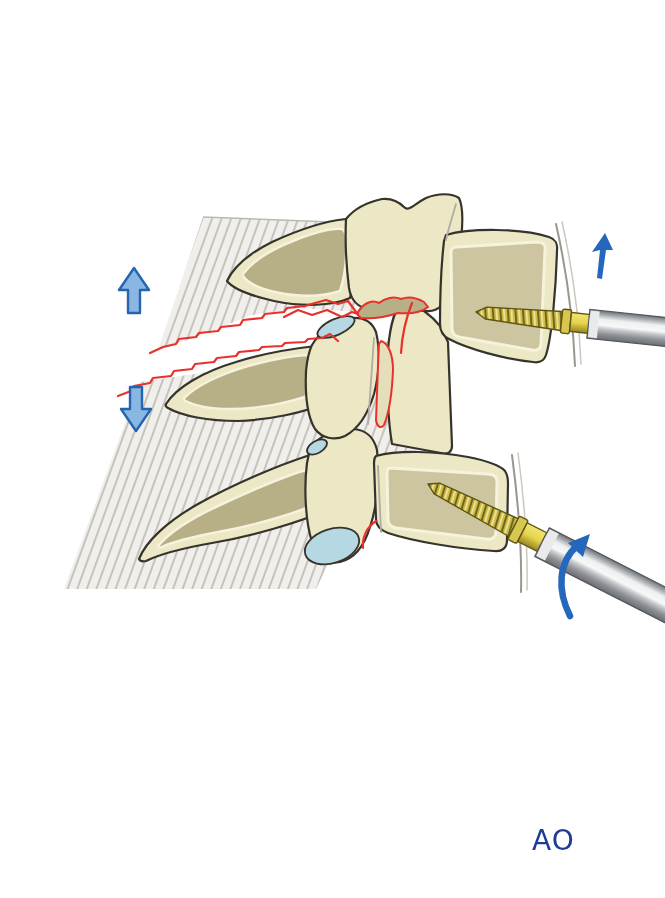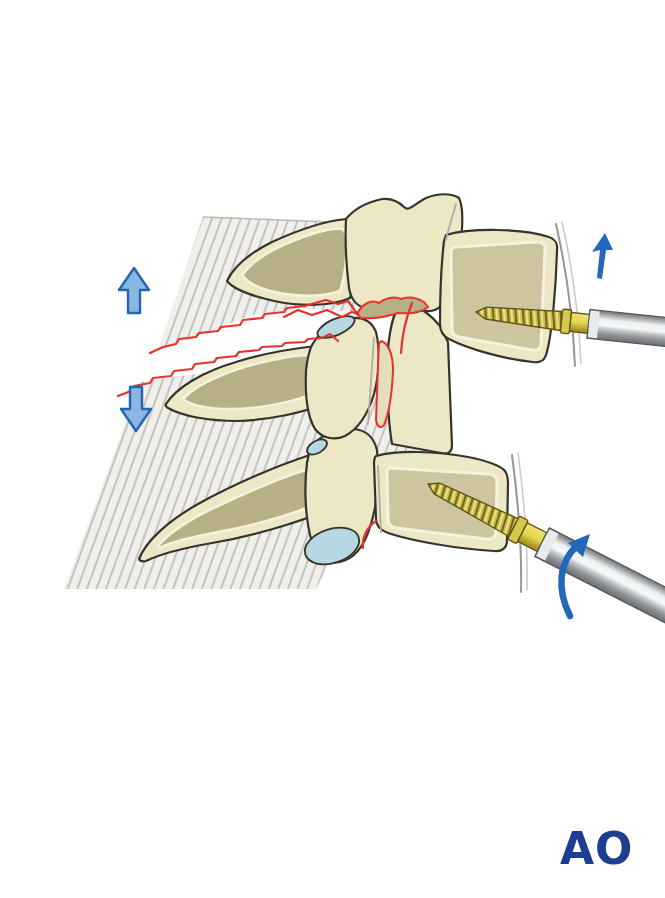--- a/index.html
+++ b/index.html
@@ -17,21 +17,21 @@
   .lig{fill:none;stroke:var(--ligament-gray);stroke-width:2;stroke-linecap:round;}
   .lig2{fill:none;stroke:#ccc8bf;stroke-width:1.5;stroke-linecap:round;}
   .gapline{fill:none;stroke:#b0aca3;stroke-width:1.8;stroke-linecap:round;}
   .muscle{fill:url(#hatch);}
   .muscle-edge{fill:none;stroke:#bcb8b0;stroke-width:1.4;}
   .arrow-outlined{fill:var(--arrow-fill);stroke:var(--arrow-stroke);stroke-width:2.4;stroke-linejoin:round;}
   .arrow-solid{fill:var(--arrow-solid);stroke:none;}
   .arrow-curve{fill:none;stroke:var(--arrow-solid);stroke-width:6.5;stroke-linecap:round;}
   .screw-core{stroke:#5f5614;stroke-width:1.4;stroke-linejoin:round;}
   .screw-metal{stroke:#55565a;stroke-width:1.2;}
-  #ao-logo{position:absolute;left:560px;top:827px;font-size:44px;font-weight:bold;
+  #ao-logo{position:absolute;left:532px;top:827px;font-size:28px;font-weight:normal;
            letter-spacing:1px;color:var(--logo-blue);line-height:1;user-select:none;}
 </style>
 </head>
 <body>
 
 <div id="stage">
 <svg id="art" width="665" height="898" viewBox="0 0 665 898">
   <defs>
     <pattern id="hatch" width="9" height="9" patternUnits="userSpaceOnUse" patternTransform="rotate(20)">
       <rect width="9" height="9" fill="#f1efeb"></rect>

